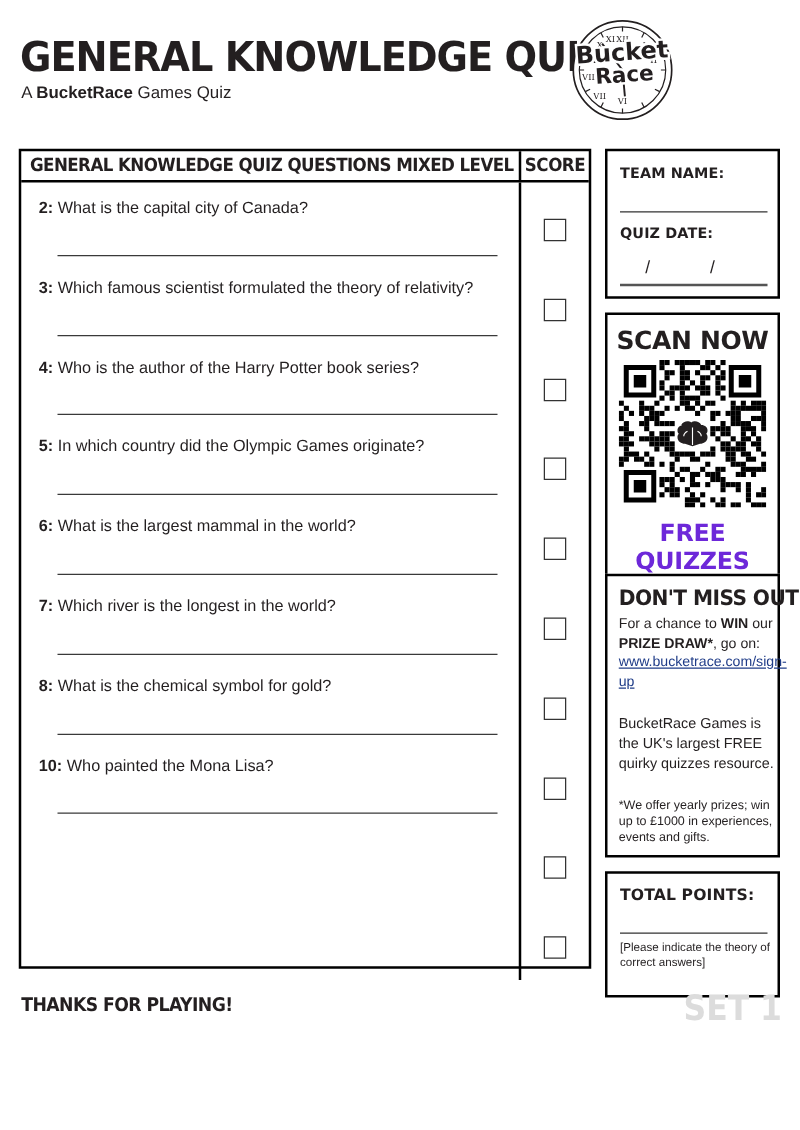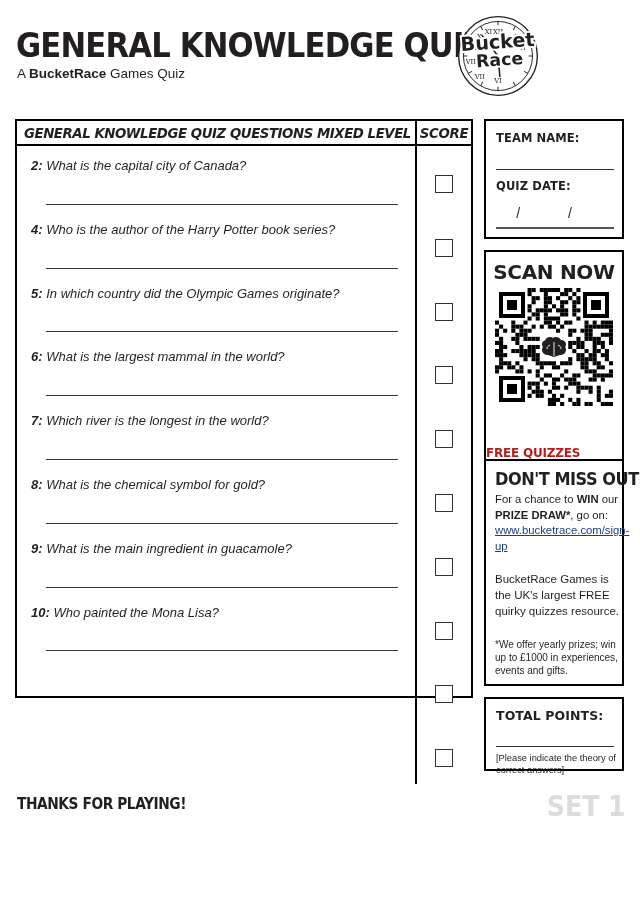--- a/index.html
+++ b/index.html
@@ -47,24 +47,23 @@
   #logo {
     position: absolute;
     right: 18px; top: 8px;
     width: 96px; height: 96px;
   }
 
   
   #quiz-table {
     position: absolute;
     left: 15px; top: 119px;
-    width: 458px; height: 579px;
+    width: 458px; height: 656px;
     border: 2px solid #000;
     box-sizing: border-box;
-    font-style: italic;
   }
   #table-head {
     position: relative;
     height: 25px;
     border-bottom: 2px solid #000;
     box-sizing: border-box;
   }
   #head-title {
     position: absolute;
     left: 7px; top: 4px;
@@ -144,21 +143,21 @@
     position: absolute;
     left: 484px;
     width: 140px;
     border: 2px solid #000;
     box-sizing: border-box;
     background: #fff;
   }
   #box-team   { top: 119px; height: 120px; }
   #box-scan   { top: 250px; height: 220px; padding-left: 38px; }
   #box-promo  { top: 459px; height: 227px; }
-  #box-total  { top: 697px; height: 74px; }
+  #box-total  { top: 697px; height: 101px; }
 
   .side-label {
     font-family: "DejaVu Sans", sans-serif;
     font-weight: bold;
     font-size: 11.5px;
     letter-spacing: 0.1px;
     color: #231f20;
     white-space: nowrap;
   }
   #team-label  { position: absolute; left: 10px; top: 10px; }
@@ -178,25 +177,25 @@
     color: #231f20;
   }
   #qr-wrap {
     position: absolute; left: 50%; top: 36px;
     transform: translateX(-50%);
     width: 118px; height: 118px;
     background: #fff;
   }
   #scan-sub {
     position: absolute; left: 0; bottom: 8px; width: 100%;
-    text-align: left;
-    font-family: "DejaVu Sans", sans-serif;
-    font-weight: bold; font-size: 12px;
+    text-align: center;
+    font-family: "DejaVu Sans", sans-serif;
+    font-weight: bold; font-size: 19px;
     letter-spacing: -0.2px;
-    color: #b91c1c;
+    color: #6d28d9;
   }
 
   
   #promo-title {
     position: absolute; left: 9px; top: 8px;
     font-family: "DejaVu Sans", sans-serif;
     font-weight: bold; font-size: 17px;
     letter-spacing: -0.5px;
     transform: scaleX(0.95);
     transform-origin: left center;
@@ -305,41 +304,41 @@
       <span>SCORE</span>
     </div>
   </div>
   <div id="table-body">
     <div id="q-col">
         <div class="q-row" style="height: 63.8px; padding-left: 33px;">
           <div class="q-text"><span class="num">2: </span>What is the capital city of Canada?</div>
           <div class="q-line"></div>
         </div>
         <div class="q-row" style="height: 63.8px;">
+          <div class="q-text"><span class="num">3: </span>Which famous scientist formulated the theory of relativity?</div>
+          <div class="q-line"></div>
+        </div>
+        <div class="q-row" style="height: 63.8px;">
           <div class="q-text"><span class="num">4: </span>Who is the author of the Harry Potter book series?</div>
           <div class="q-line"></div>
         </div>
         <div class="q-row" style="height: 63.8px;">
           <div class="q-text"><span class="num">5: </span>In which country did the Olympic Games originate?</div>
           <div class="q-line"></div>
         </div>
         <div class="q-row" style="height: 63.8px;">
           <div class="q-text"><span class="num">6: </span>What is the largest mammal in the world?</div>
           <div class="q-line"></div>
         </div>
         <div class="q-row" style="height: 63.8px;">
           <div class="q-text"><span class="num">7: </span>Which river is the longest in the world?</div>
           <div class="q-line"></div>
         </div>
         <div class="q-row" style="height: 63.8px;">
           <div class="q-text"><span class="num">8: </span>What is the chemical symbol for gold?</div>
-          <div class="q-line"></div>
-        </div>
-        <div class="q-row" style="height: 63.8px;">
-          <div class="q-text"><span class="num">9: </span>What is the main ingredient in guacamole?</div>
           <div class="q-line"></div>
         </div>
         <div class="q-row" style="height: 63.8px;">
           <div class="q-text"><span class="num">10: </span>Who painted the Mona Lisa?</div>
           <div class="q-line"></div>
         </div>
       </div>
     <div id="s-col">
         <div class="s-box" style="top: 28.9px;"></div>
         <div class="s-box" style="top: 92.7px;"></div>

